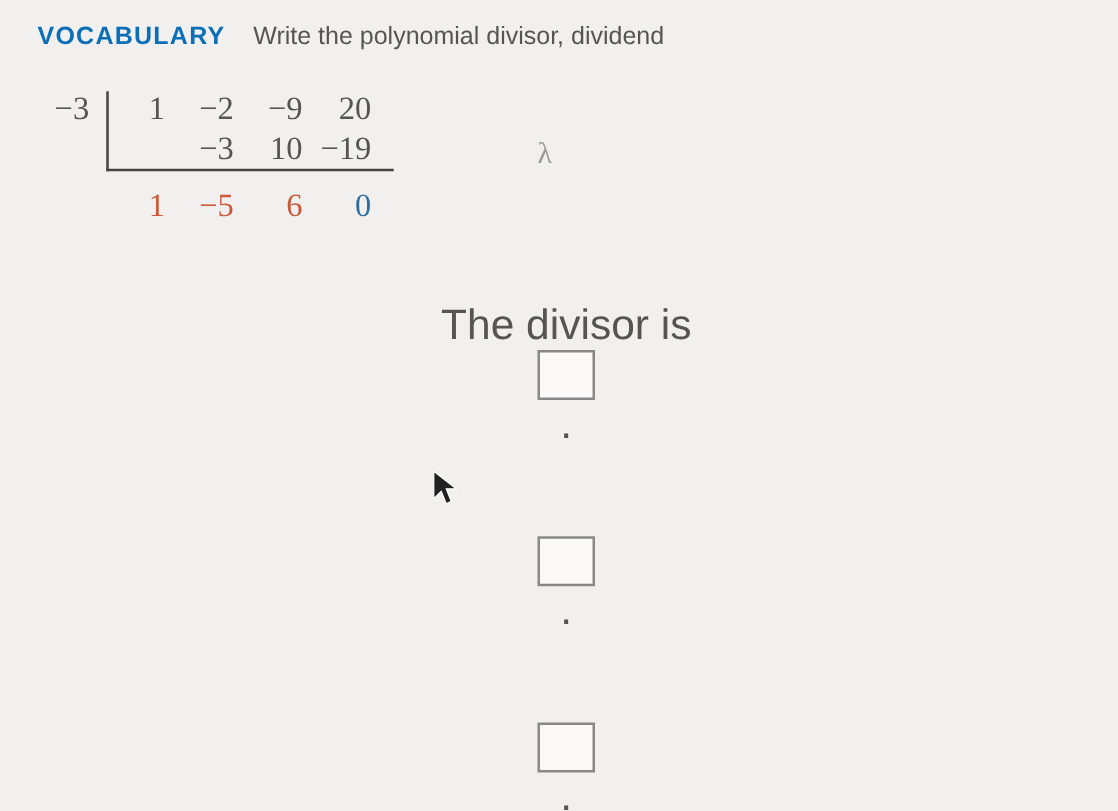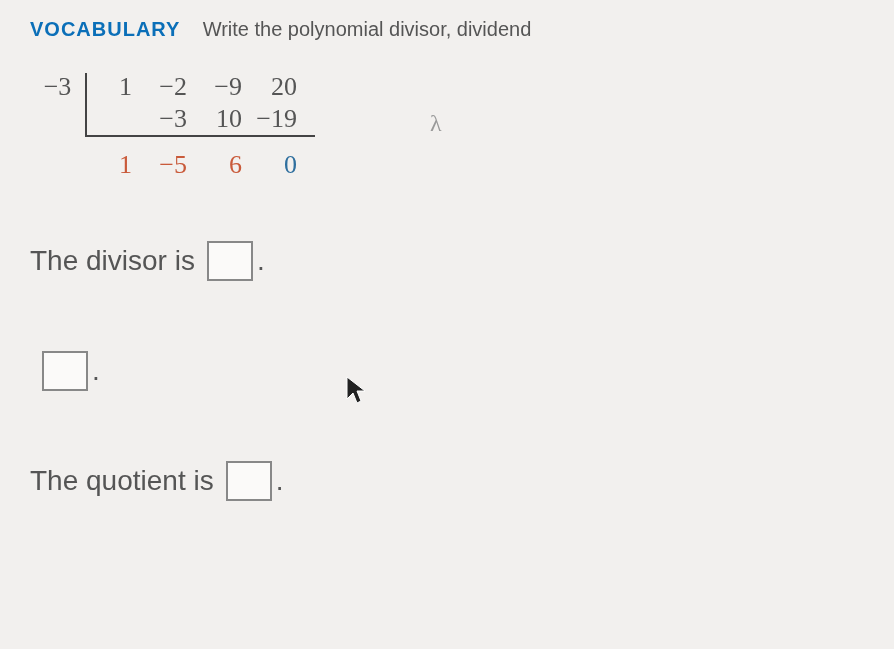--- a/index.html
+++ b/index.html
@@ -62,26 +62,27 @@
       height: 64px;
       border-left: 2px solid #444;
       border-bottom: 2px solid #444;
     }
     .row1 { margin-top: 0; }
     .row2 { margin-top: 0; }
     .row3 { margin-top: 14px; }
     .red { color: #c95a3a; }
     .blue { color: #2f6f9e; }
     .answer-line {
-      font-size: 28px;
+      font-size: 34px;
       color: #555;
       margin-bottom: 70px;
       display: flex;
       align-items: center;
-      margin-left: 0px;
+      margin-left: 12px;
+      flex-direction: column;
     }
     .answer-box {
       display: inline-block;
       width: 46px;
       height: 40px;
       border: 2px solid #888;
       background: #fbfaf9;
       margin: 0 4px;
       vertical-align: middle;
     }
@@ -150,21 +151,20 @@
   <span>.</span>
 </div>
 
 <div class="answer-line">
   <span class="spacer-before-box"></span>
   <span class="answer-box"></span>
   <span>.</span>
 </div>
 
 <div class="answer-line" style="margin-bottom:0">
-  <span>The quotient is</span>
   <span class="spacer-before-box"></span>
   <span class="answer-box"></span>
   <span>.</span>
 </div>
 
 <svg class="cursor" width="22" height="30" viewBox="0 0 22 30">
   <path d="M2 2 L2 24 L8 18 L12 28 L16 26 L12 16 L20 16 Z" fill="#222" stroke="#fff" stroke-width="1"></path>
 </svg>
 
 </body></html>

